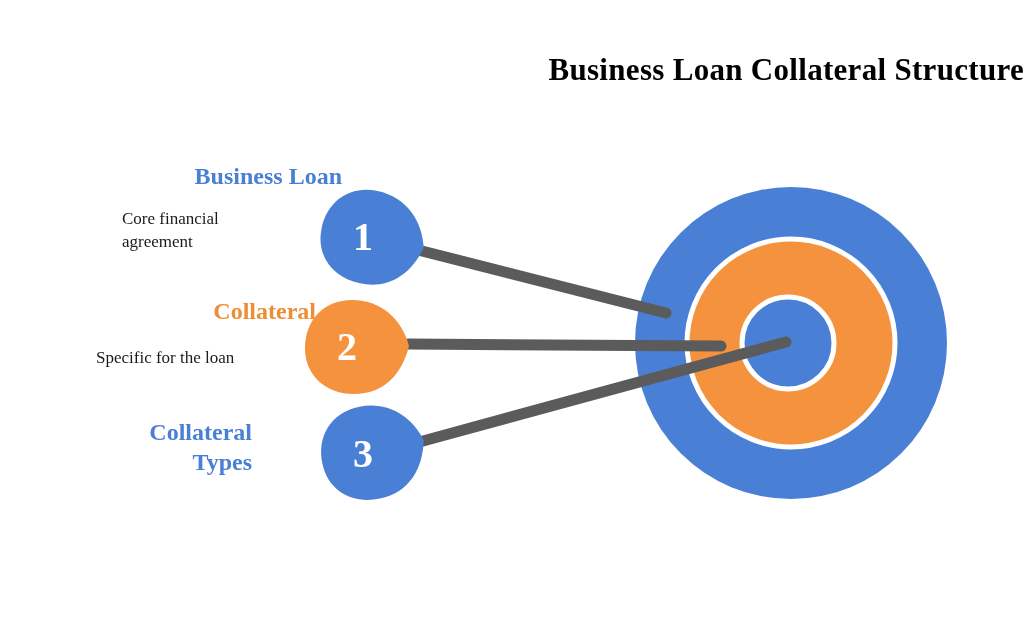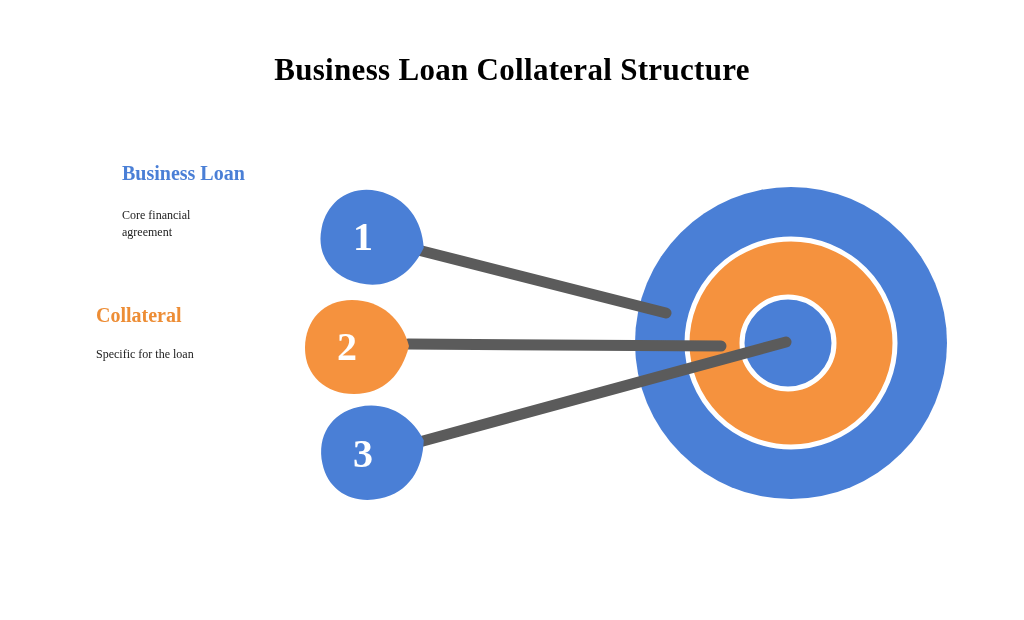--- a/index.html
+++ b/index.html
@@ -13,36 +13,37 @@
     height: 620px;
     background: #ffffff;
     overflow: hidden;
     font-family: "Liberation Serif", serif;
   }
   .slide-title {
     position: absolute;
     top: 52px;
     left: 0;
     width: 100%;
-    text-align: center;
+    text-align: right;
     font-size: 31px;
     font-weight: bold;
     color: #000000;
     letter-spacing: 0.3px;
   }
   .label { position: absolute; }
   .heading {
-    font-size: 20px;
+    font-size: 24px;
     font-weight: bold;
     line-height: 1.25;
+    text-align: right;
   }
   .heading.blue { color: #4A7FD6; }
-  .heading.orange { color: #ED8D35; margin-top: 7px; }
+  .heading.orange { color: #ED8D35; }
   .desc {
-    font-size: 12px;
+    font-size: 17px;
     color: #1a1a1a;
     line-height: 1.38;
   }
   .diagram-svg {
     position: absolute;
     top: 0;
     left: 0;
   }
   .marker-number {
     font-family: "Liberation Serif", serif;
@@ -57,20 +58,21 @@
 <div class="canvas">
 
   <div class="slide-title">Business Loan Collateral Structure</div>
 
   <div class="label heading blue" style="left:122px; top:161px; width:220px;">Business Loan</div>
   <div class="label desc" style="left:122px; top:207px; width:118px;">Core financial agreement</div>
 
   <div class="label heading orange" style="left:96px; top:296px; width:220px;">Collateral</div>
   <div class="label desc" style="left:96px; top:346px; width:200px;">Specific for the loan</div>
 
+  <div class="label heading blue" style="left:122px; top:417px; width:130px;">Collateral Types</div>
 
   <svg class="diagram-svg" width="1024" height="620" viewBox="0 0 1024 620">
 
     <g>
       <circle cx="791" cy="343" r="156" fill="#4A7FD6"></circle>
       <circle cx="791" cy="343" r="104" fill="#F5923E" stroke="#ffffff" stroke-width="5"></circle>
       <circle cx="788" cy="343" r="46" fill="#4A7FD6" stroke="#ffffff" stroke-width="5"></circle>
     </g>
 
     <g stroke="#5B5B5B" stroke-width="11" stroke-linecap="round">

